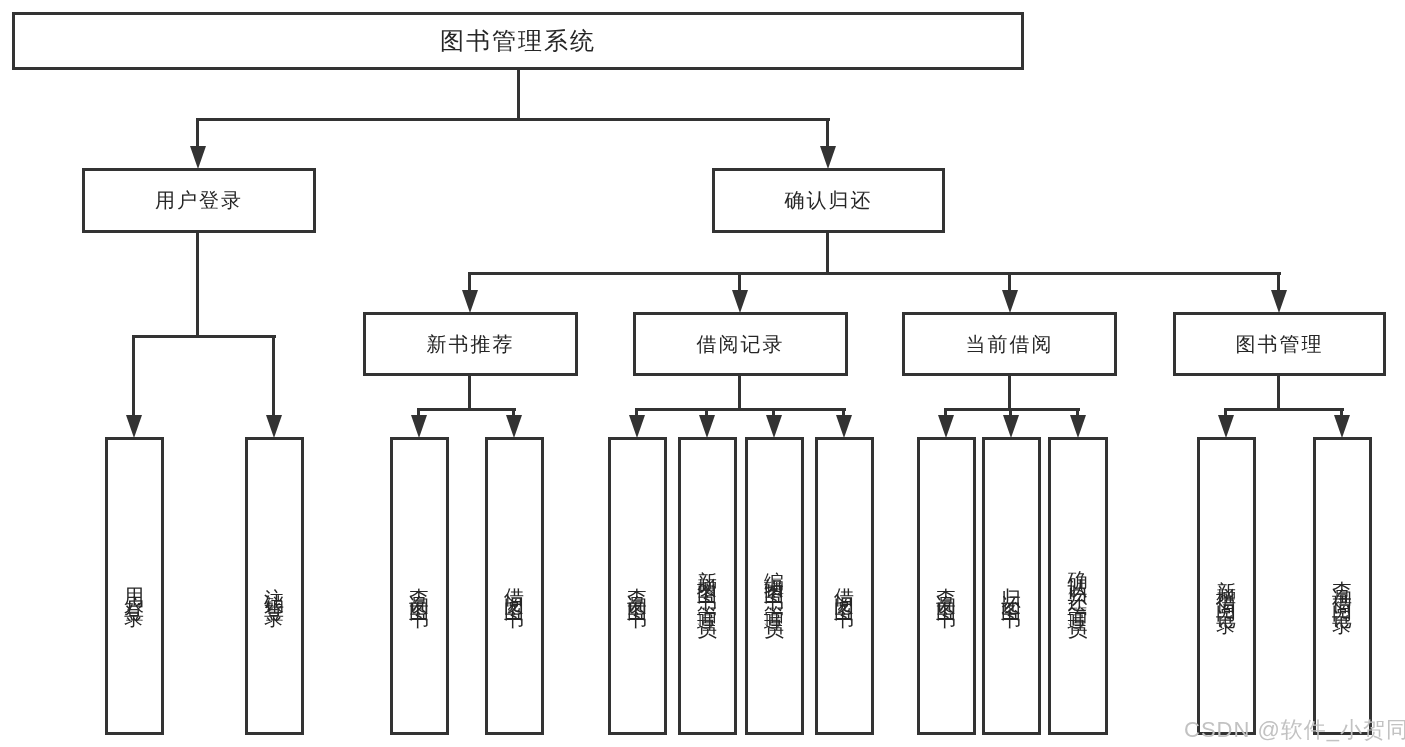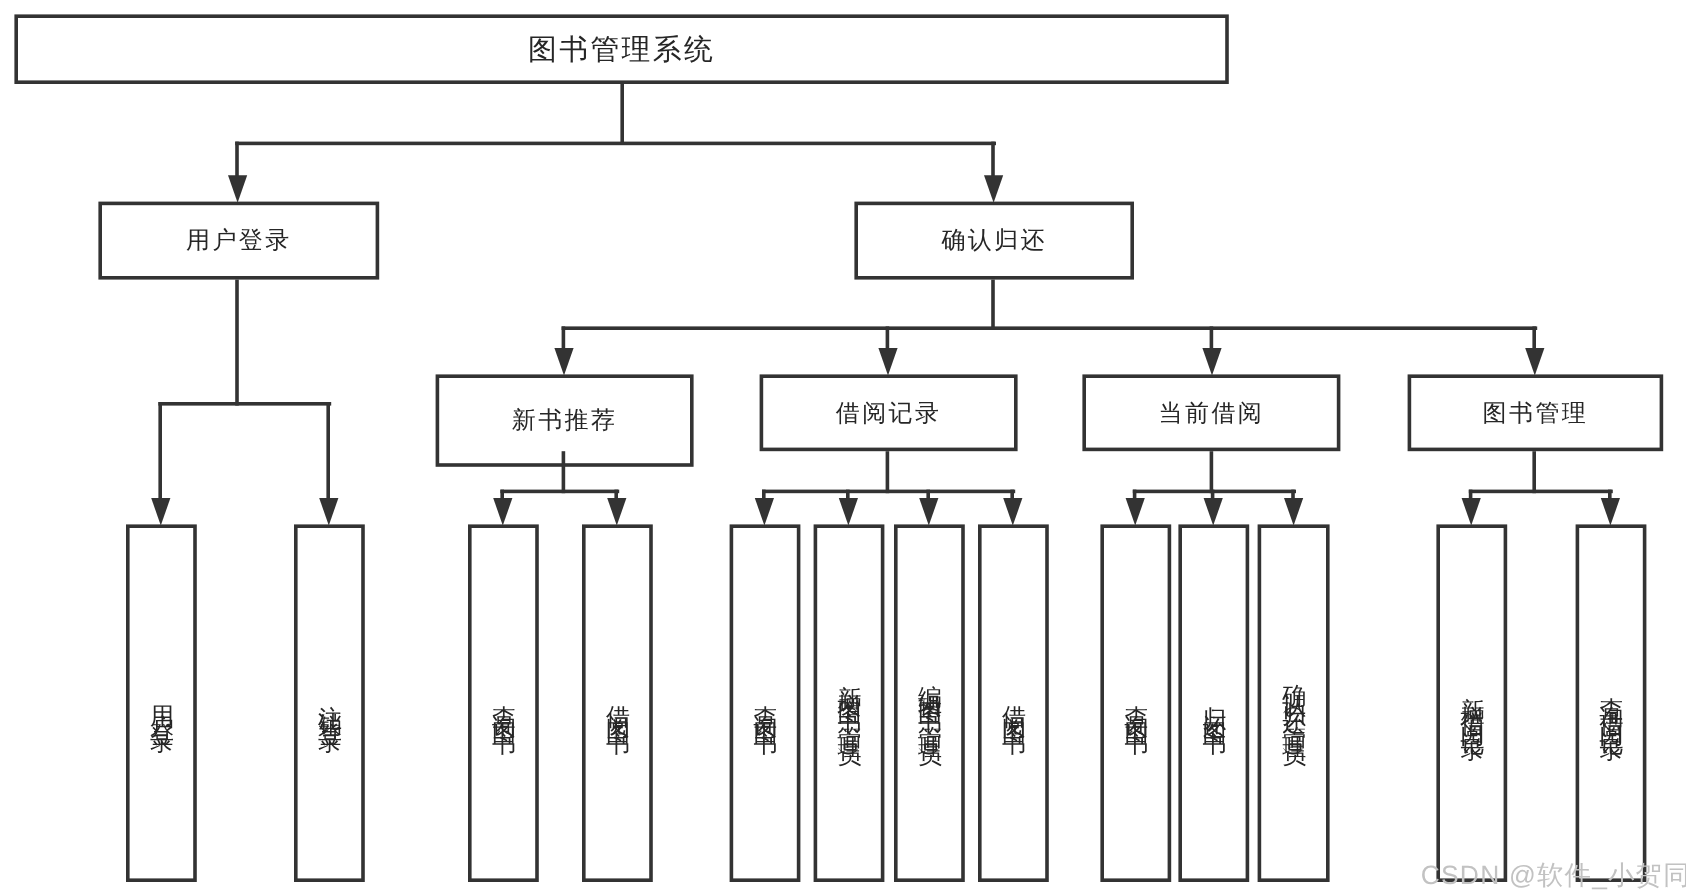--- a/index.html
+++ b/index.html
@@ -40,21 +40,21 @@
     <span>图书管理系统</span>
   </div>
 
   <div class="box" style="left:82px; top:168px; width:234px; height:65px;">
     <span>用户登录</span>
   </div>
   <div class="box" style="left:712px; top:168px; width:233px; height:65px;">
     <span>确认归还</span>
   </div>
 
-  <div class="box" style="left:363px; top:312px; width:215px; height:77px;">
+  <div class="box" style="left:363px; top:312px; width:215px; height:64px;">
     <span>新书推荐</span>
   </div>
   <div class="box" style="left:633px; top:312px; width:215px; height:64px;">
     <span>借阅记录</span>
   </div>
   <div class="box" style="left:902px; top:312px; width:215px; height:64px;">
     <span>当前借阅</span>
   </div>
   <div class="box" style="left:1173px; top:312px; width:213px; height:64px;">
     <span>图书管理</span>

